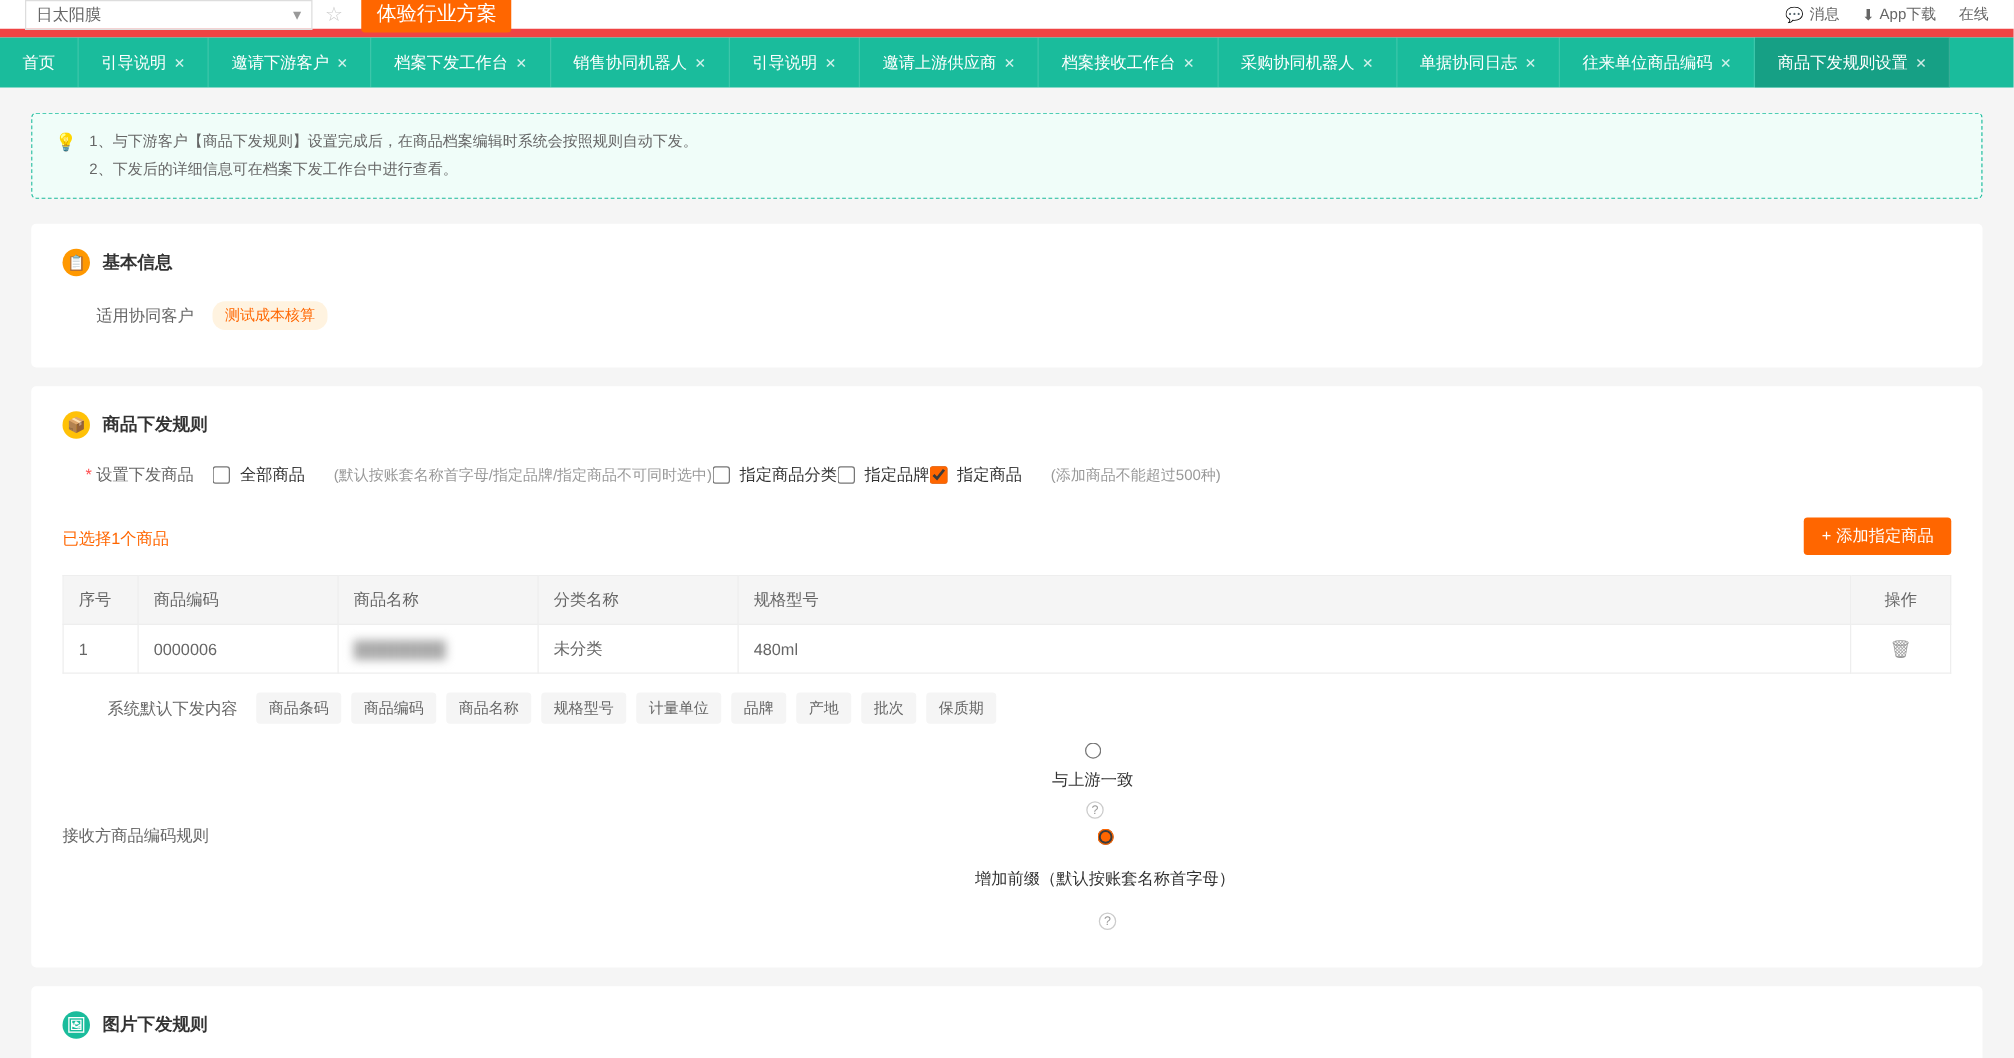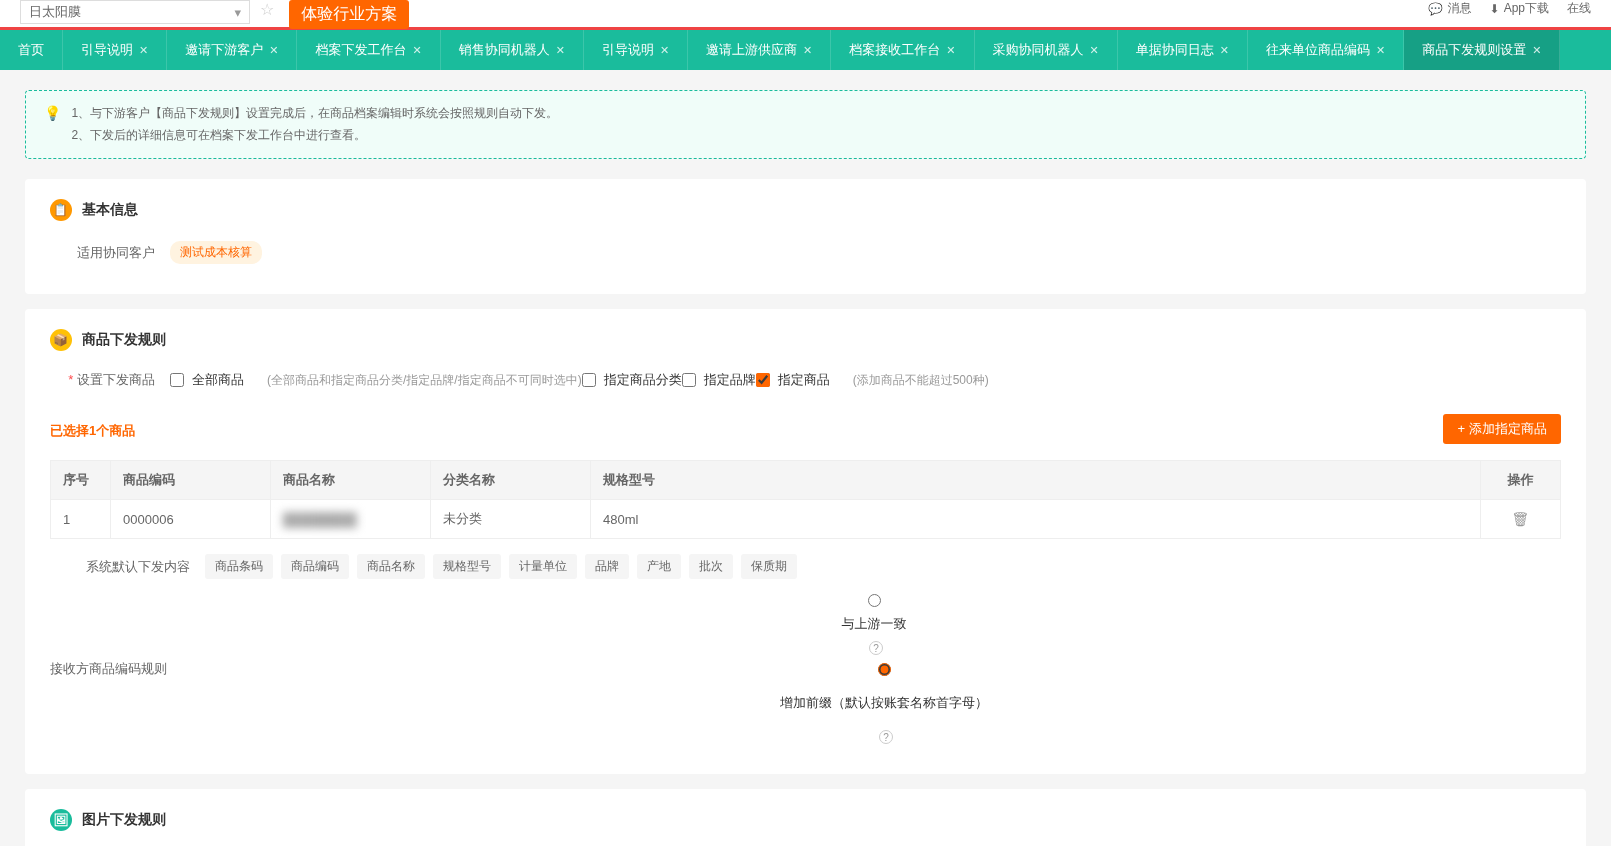--- a/index.html
+++ b/index.html
@@ -1,19 +1,19 @@
 <!DOCTYPE html>
 <html><head>
 <meta charset="utf-8">
 <style>
 * { margin: 0; padding: 0; box-sizing: border-box; }
 body { font-family: "Microsoft YaHei", Arial, sans-serif; font-size: 13px; color: #333; background: #f5f5f5; }
 
 
-.topbar { height: 30px; background: #fff; display: flex; align-items: flex-start; padding: 0 20px; border-bottom: 3px solid #ef4444; }
+.topbar { height: 30px; background: #fff; display: flex; align-items: center; padding: 0 20px; border-bottom: 7px solid #ef4444; }
 .dropdown { width: 230px; height: 24px; border: 1px solid #ddd; display: flex; align-items: center; padding: 0 8px; color: #666; position: relative; }
 .dropdown::after { content: "▾"; position: absolute; right: 8px; color: #999; }
 .star-icon { margin-left: 10px; color: #ccc; font-size: 16px; }
 .orange-btn { background: #ff6600; color: #fff; padding: 4px 12px; border-radius: 3px; margin-left: 15px; font-size: 16px; cursor: pointer; }
 .topbar-spacer { flex: 1; }
 .topbar-right { display: flex; gap: 18px; align-items: center; color: #666; font-size: 12px; }
 .topbar-right span { display: flex; align-items: center; gap: 4px; }
 
 
 .navtabs { background: #1abc9c; height: 40px; display: flex; align-items: stretch; overflow: hidden; }
@@ -40,27 +40,27 @@
 .form-row { display: flex; align-items: center; margin-bottom: 10px; }
 .form-label { width: 120px; text-align: right; padding-right: 15px; color: #666; font-size: 13px; }
 .form-label.req::before { content: "* "; color: #ff4d4f; }
 .form-value { flex: 1; display: flex; align-items: center; gap: 15px; }
 .tag-orange { background: #fff3e0; color: #ff6600; padding: 3px 10px; border-radius: 10px; font-size: 12px; }
 
 .checkbox-row { display: flex; align-items: center; gap: 8px; margin-bottom: 8px; }
 .checkbox-row input[type="checkbox"] { width: 14px; height: 14px; accent-color: #ff6600; }
 .hint-text { color: #999; font-size: 12px; margin-left: 15px; }
 
-.selected-info { color: #ff6600; margin: 15px 0 10px 0; font-size: 13px; font-weight: bold; }
+.selected-info { color: #ff6600; margin: 15px 0 10px 0; font-size: 13px; }
 .add-btn-row { display: flex; justify-content: space-between; align-items: center; margin-bottom: 10px; }
 .add-btn { background: #ff6600; color: #fff; padding: 6px 14px; border-radius: 3px; font-size: 13px; cursor: pointer; display: inline-flex; align-items: center; gap: 4px; }
 
 
 .table { width: 100%; border-collapse: collapse; margin-bottom: 15px; }
-.table th { background: #f5f5f5; padding: 10px 12px; text-align: left; font-weight: bold; color: #666; font-size: 13px; border: 1px solid #eee; }
+.table th { background: #f5f5f5; padding: 10px 12px; text-align: left; font-weight: normal; color: #666; font-size: 13px; border: 1px solid #eee; }
 .table td { padding: 10px 12px; border: 1px solid #eee; font-size: 13px; color: #666; }
 .table th.center, .table td.center { text-align: center; }
 .blur-cell { filter: blur(4px); color: #aaa; }
 .delete-icon { color: #999; cursor: pointer; font-size: 14px; }
 
 .inline-tags { display: flex; align-items: center; gap: 10px; margin-bottom: 15px; margin-left: 36px; }
 .inline-tags .lbl { color: #666; margin-right: 5px; }
 .grey-tag { background: #f5f5f5; padding: 4px 10px; border-radius: 3px; font-size: 12px; color: #666; }
 
 .radio-row { display: flex; align-items: center; gap: 8px; flex-direction: column; }
@@ -170,21 +170,21 @@
       <span class="title-icon yellow">📦</span>
       <span>商品下发规则</span>
     </div>
 
     <div class="form-row" style="align-items:flex-start;">
       <div class="form-label req">设置下发商品</div>
       <div class="form-value" style="flex-direction:row; align-items:flex-start; gap:0;">
         <div class="checkbox-row">
           <input type="checkbox" style="">
           <span>全部商品</span>
-          <span class="hint-text">(全部商品和指定商品分类/指定品牌/指定商品不可同时选中)</span>
+          <span class="hint-text">(默认按账套名称首字母/指定品牌/指定商品不可同时选中)</span>
         </div>
         <div class="checkbox-row">
           <input type="checkbox" style="">
           <span>指定商品分类</span>
         </div>
         <div class="checkbox-row">
           <input type="checkbox" style="">
           <span>指定品牌</span>
         </div>
         <div class="checkbox-row">

